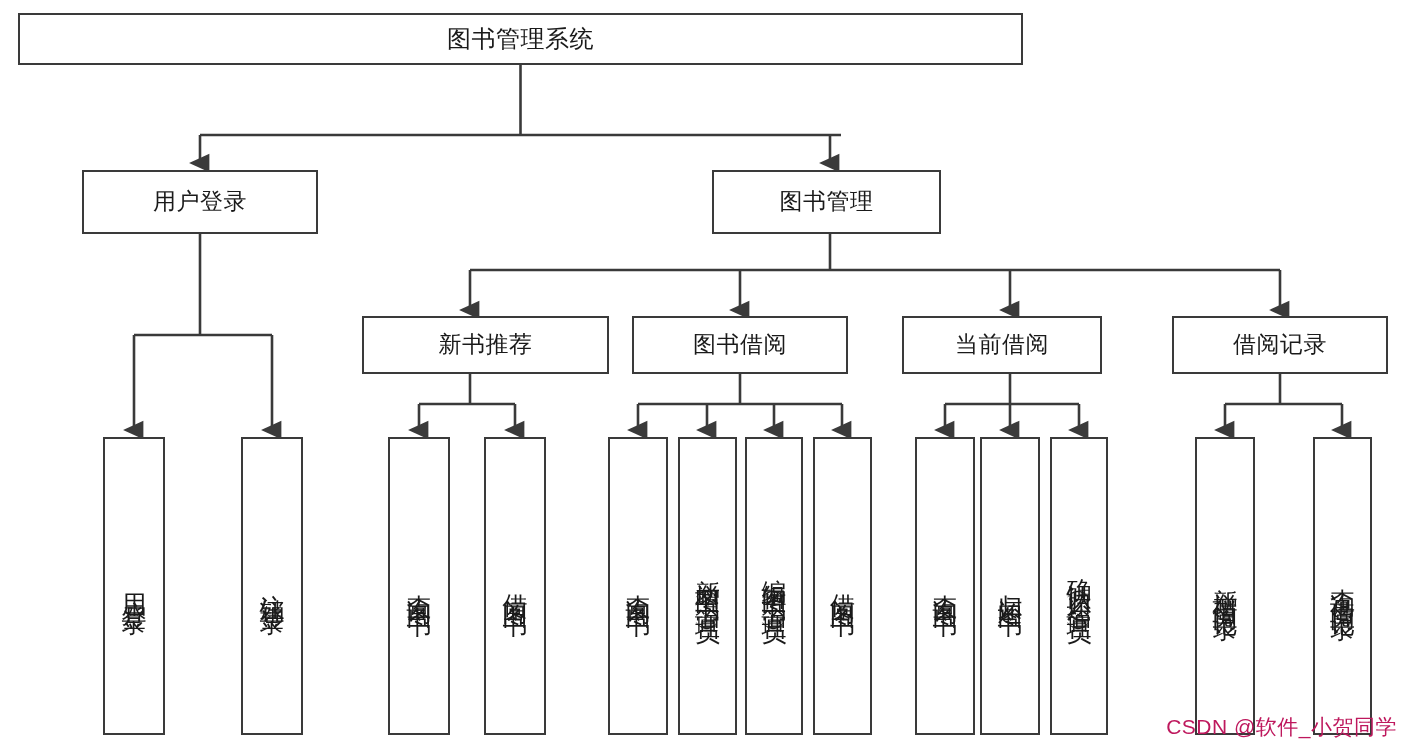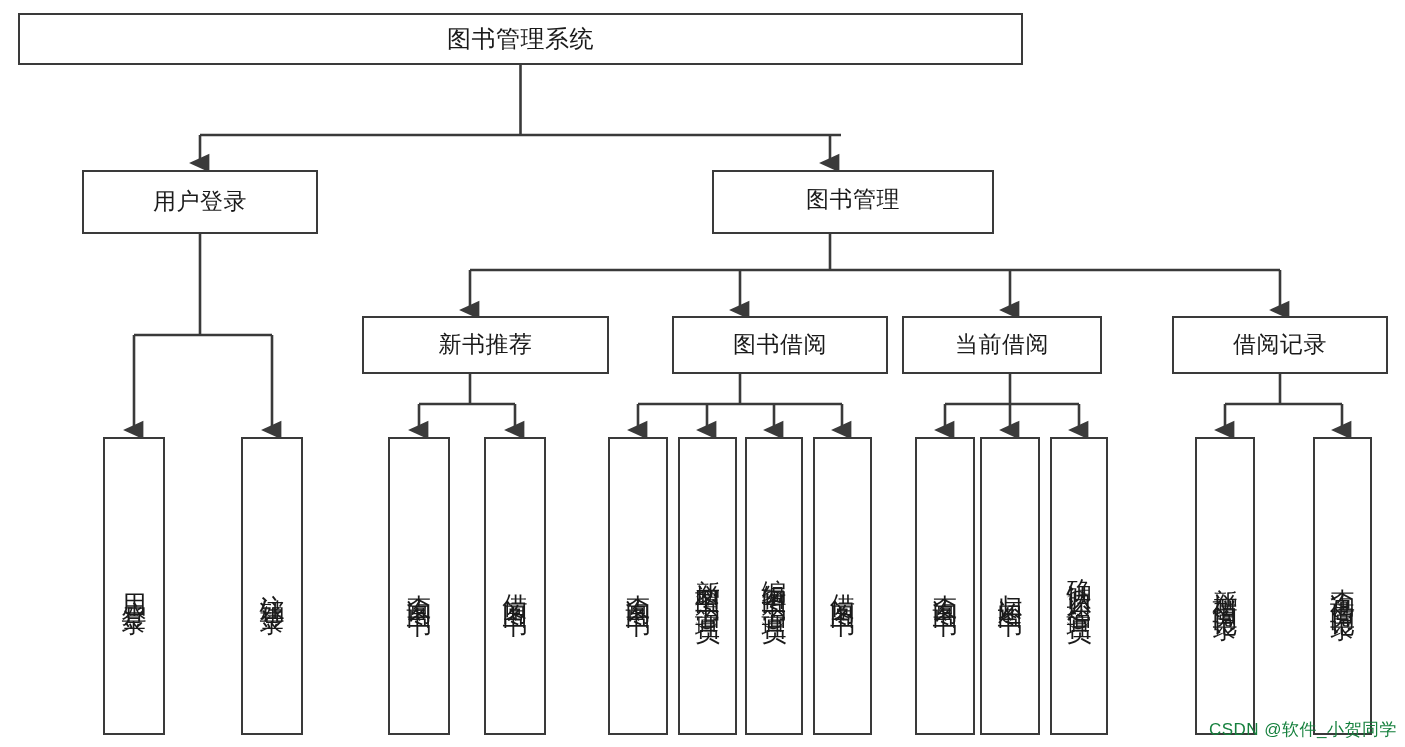--- a/index.html
+++ b/index.html
@@ -64,22 +64,22 @@
     text-align:center;
     height:100%;
     display:flex;
     align-items:center;
     justify-content:center;
   }
   .watermark{
     position:absolute;
     right:8px;
     bottom:6px;
-    font-size:17px;
-    color:#15803d;
+    font-size:21px;
+    color:#be185d;
     letter-spacing:0.5px;
     z-index:5;
     white-space:nowrap;
     font-family:"Liberation Sans","DejaVu Sans",sans-serif;
   }
 </style>
 </head>
 <body>
 
 <div id="diagram-root">
@@ -134,28 +134,28 @@
     </g>
   </svg>
 
   <div class="node horiz root" style="left:18px;top:13px;width:1005px;height:52px;">
     <span class="label">图书管理系统</span>
   </div>
 
   <div class="node horiz" style="left:82px;top:170px;width:236px;height:64px;">
     <span class="label">用户登录</span>
   </div>
-  <div class="node horiz" style="left:712px;top:170px;width:282px;height:64px;font-family:Liberation Mono, monospace;">
+  <div class="node horiz" style="left:712px;top:170px;width:229px;height:64px;">
     <span class="label">图书管理</span>
   </div>
 
   <div class="node horiz" style="left:362px;top:316px;width:247px;height:58px;">
     <span class="label">新书推荐</span>
   </div>
-  <div class="node horiz" style="left:632px;top:316px;width:216px;height:58px;margin-left:40px;">
+  <div class="node horiz" style="left:632px;top:316px;width:216px;height:58px;">
     <span class="label">图书借阅</span>
   </div>
   <div class="node horiz" style="left:902px;top:316px;width:200px;height:58px;">
     <span class="label">当前借阅</span>
   </div>
   <div class="node horiz" style="left:1172px;top:316px;width:216px;height:58px;">
     <span class="label">借阅记录</span>
   </div>
 
   <div class="node vert" style="left:103px;top:437px;width:62px;height:298px;">

